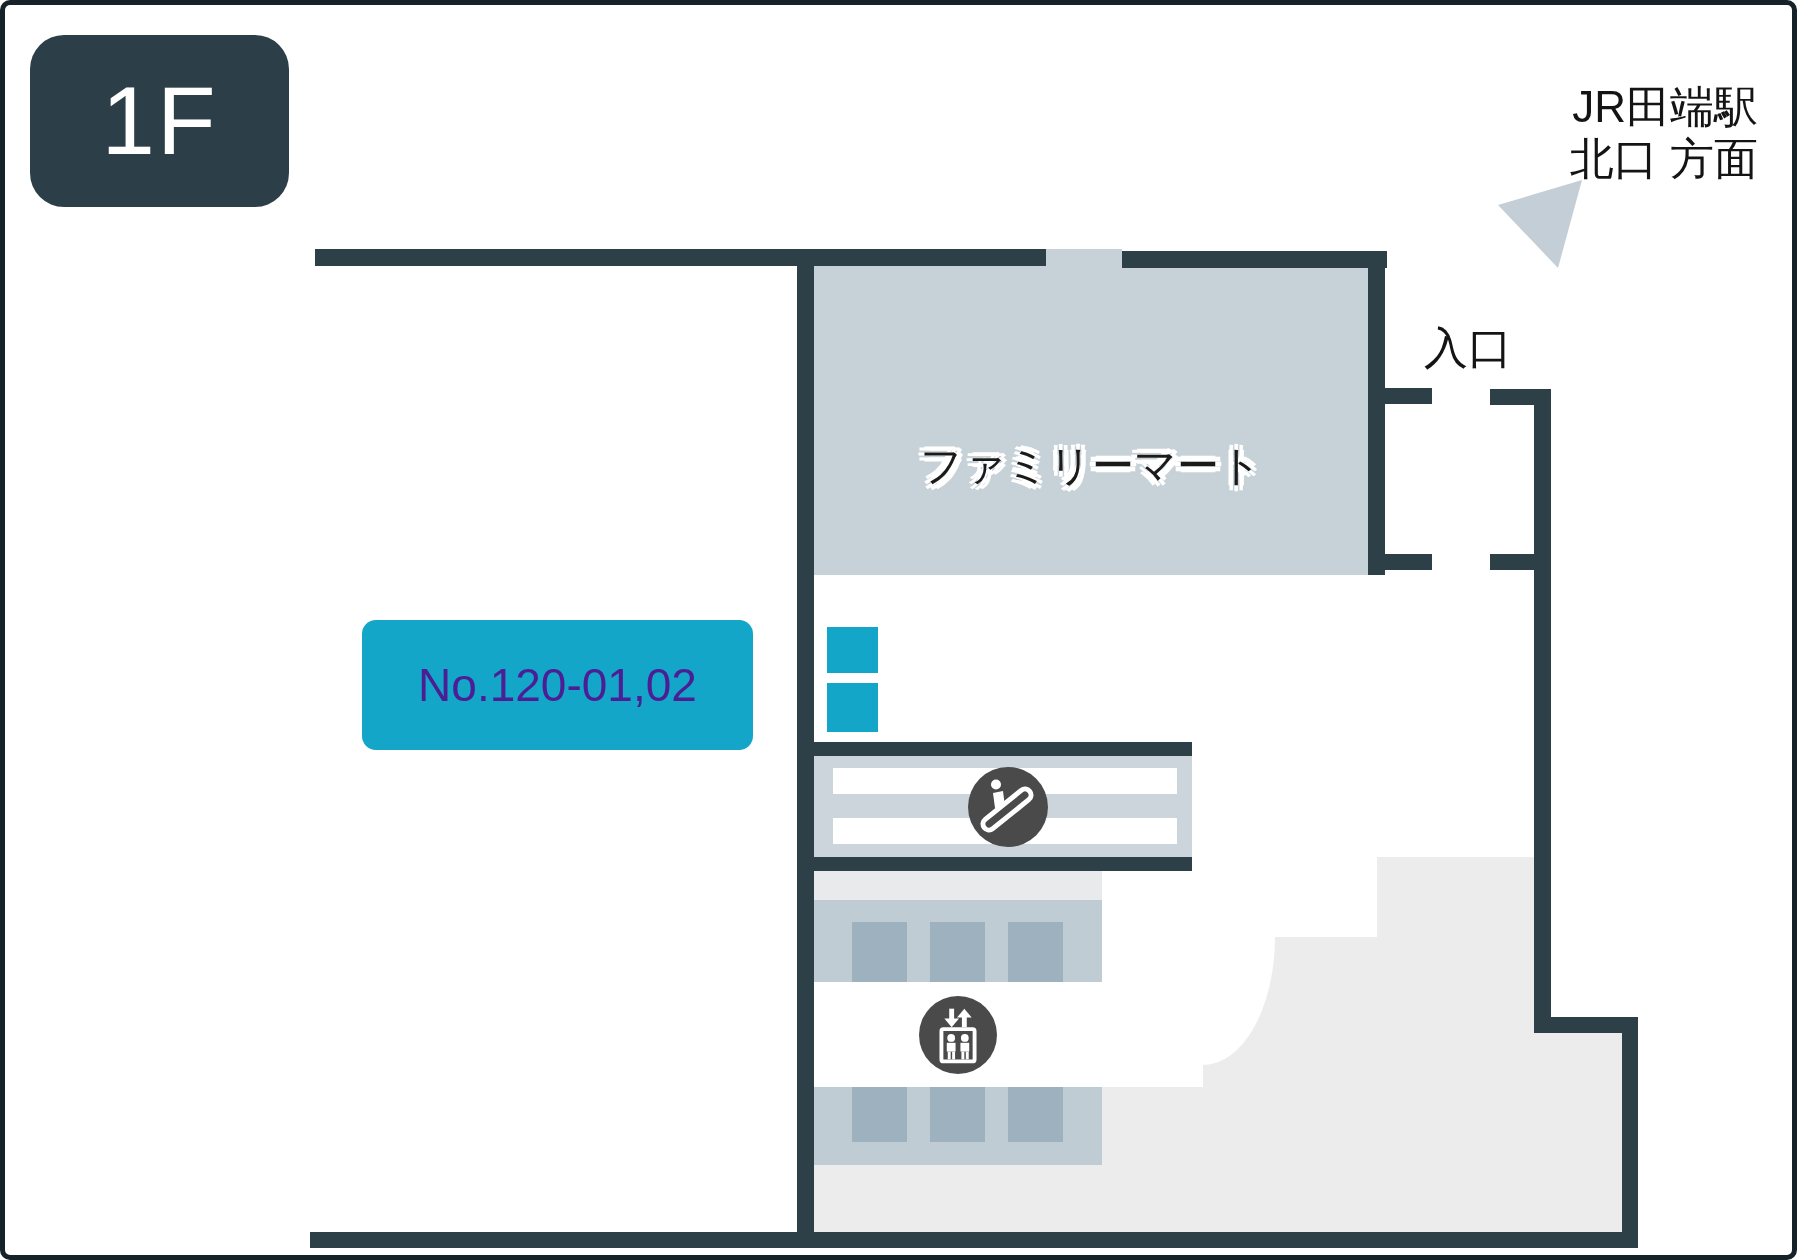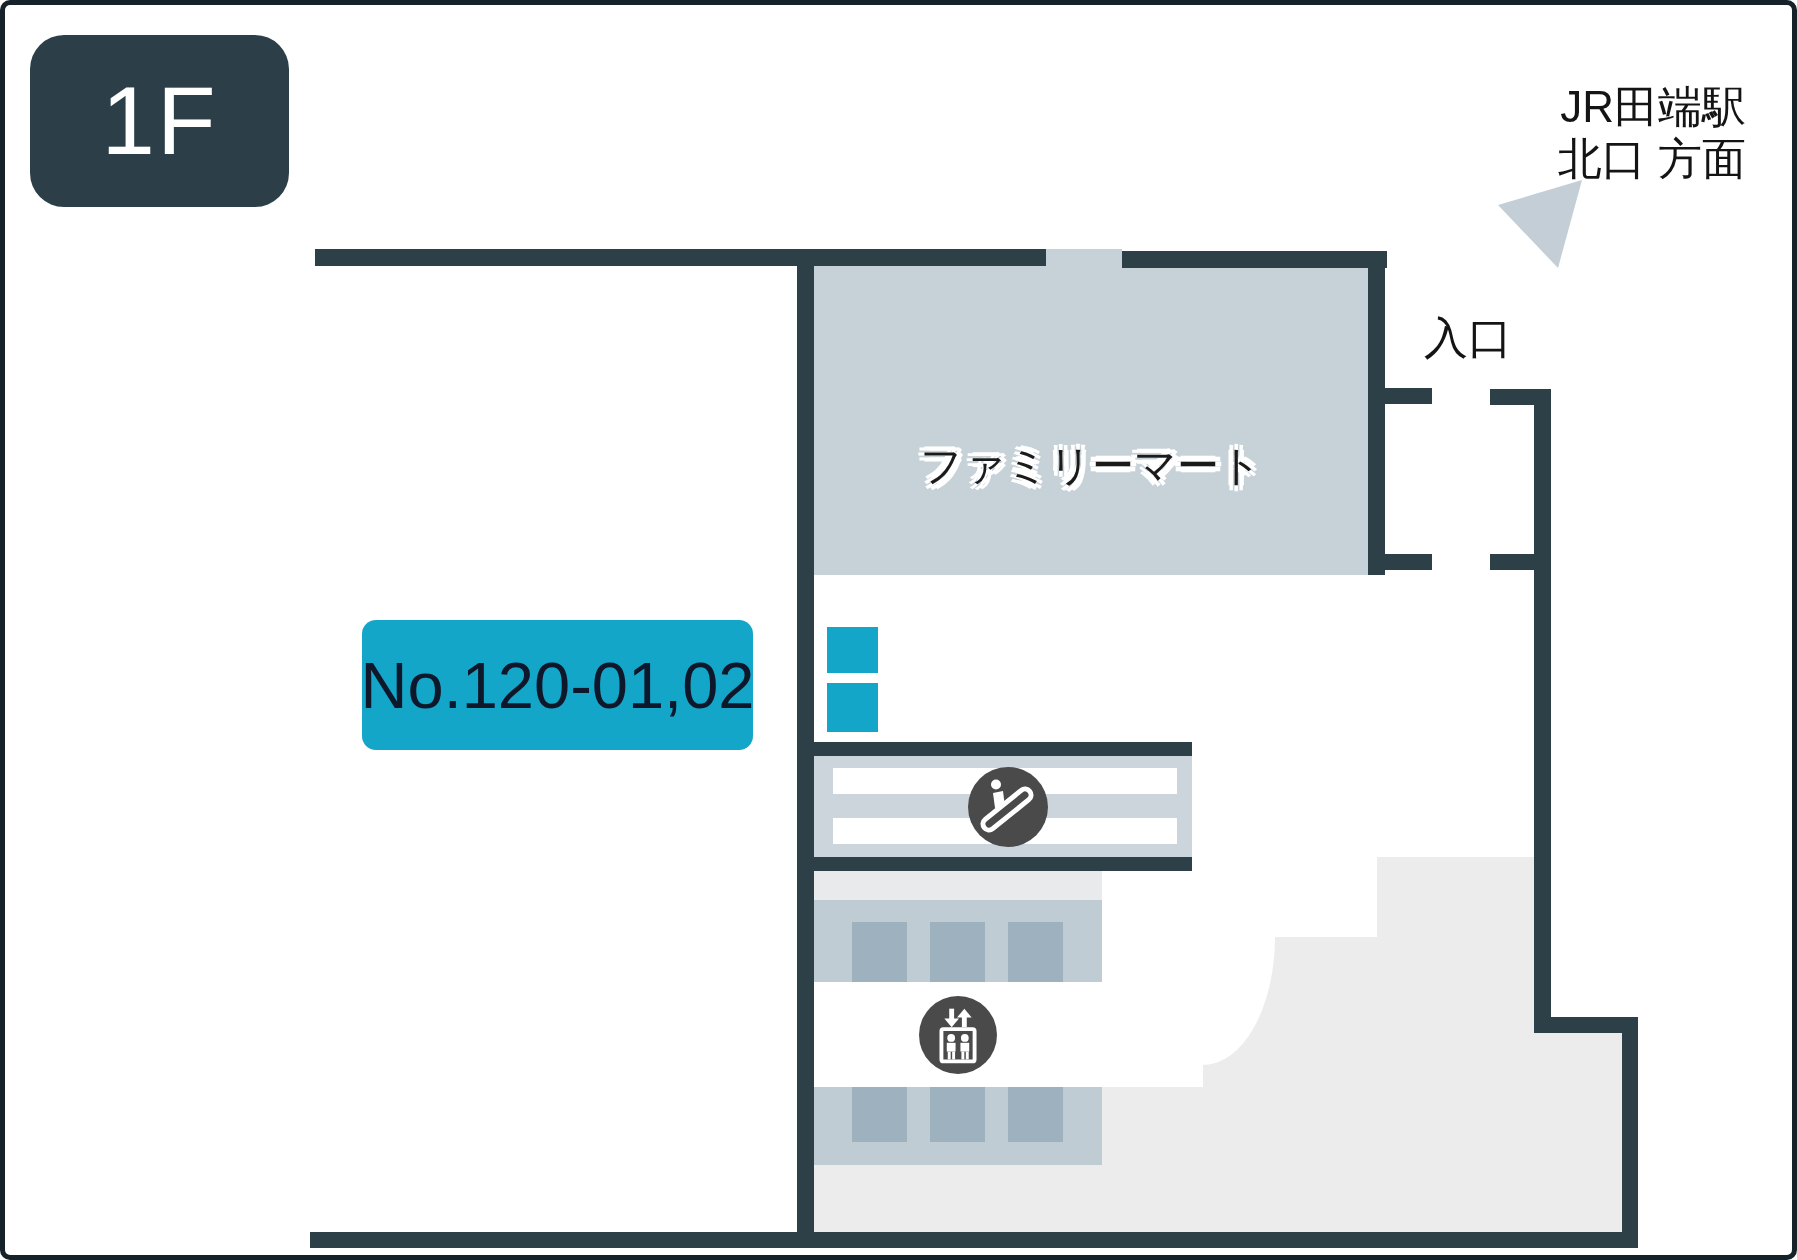--- a/index.html
+++ b/index.html
@@ -30,22 +30,22 @@
     font-size:42px;font-weight:500;color:#1a1a1a;
     text-shadow:
       -5px -5px 0 #fff, 5px -5px 0 #fff, -5px 5px 0 #fff, 5px 5px 0 #fff,
       -6px 0 0 #fff, 6px 0 0 #fff, 0 -6px 0 #fff, 0 6px 0 #fff;
   }
   .entrance-label{
     font-size:44px;color:#141414;text-align:center;white-space:nowrap;
   }
   .loc-badge{
     display:flex;align-items:center;justify-content:center;
-    background:var(--cyan,#13a6c8);color:#0f172a;border-radius:14px;
-    font-size:65px;white-space:nowrap;
+    background:var(--cyan,#13a6c8);color:#4c1d95;border-radius:14px;
+    font-size:46px;white-space:nowrap;
   }
   .cyan-box{position:absolute;background:var(--cyan,#13a6c8);}
   .esc-body{position:absolute;background:var(--esc-frame,#ccd5db);}
   .esc-slot{position:absolute;background:#ffffff;}
   .band{position:absolute;background:var(--band,#bfccd4);}
   .seat{position:absolute;background:var(--seat,#9db2be);}
   .light-band{position:absolute;background:var(--light-band,#e8eaeb);}
   .area{position:absolute;background:var(--area,#ececed);}
   .curve-notch{
     position:absolute;background:#ffffff;
@@ -98,30 +98,30 @@
   <div class="wall" style="left:1529px;top:1012px;width:104px;height:16px;"></div>
   <div class="wall" style="left:1617px;top:1012px;width:16px;height:231px;"></div>
   <div class="wall" style="left:305px;top:1227px;width:1328px;height:16px;"></div>
   <div class="wall" style="left:793px;top:737px;width:394px;height:14px;"></div>
   <div class="wall" style="left:793px;top:852px;width:394px;height:14px;"></div>
 
   <div class="floor-badge abs" style="left:25px;top:30px;width:259px;height:172px;">
     <span>1F</span>
   </div>
 
-  <div class="direction-note abs" style="right:46px;top:76px;">
+  <div class="direction-note abs" style="right:34px;top:76px;">
     <div>JR田端駅</div>
     <div>北口 方面</div>
   </div>
 
   <svg class="abs" style="left:1480px;top:168px;" width="110" height="102" viewBox="0 0 110 102">
     <polygon points="13,32 97,7 73,95" fill="#c4ced6"></polygon>
   </svg>
 
-  <div class="entrance-label abs" style="left:1408px;top:304px;width:110px;">入口</div>
+  <div class="entrance-label abs" style="left:1408px;top:314px;width:110px;">入口</div>
 
   <div class="loc-badge abs" style="left:357px;top:615px;width:391px;height:130px;">
     <span>No.120-01,02</span>
   </div>
 
   <svg class="abs" style="left:963px;top:762px;" width="80" height="80" viewBox="0 0 80 80">
     <circle cx="40" cy="40" r="40" fill="#4b4a4b"></circle>
     <path d="M25,26 L35,24 L37,40 L27,41 Z" fill="#ffffff"></path>
     <circle cx="28" cy="17.5" r="5" fill="#ffffff"></circle>
     <line x1="21" y1="57" x2="57" y2="28" stroke="#ffffff" stroke-width="17" stroke-linecap="round"></line>

